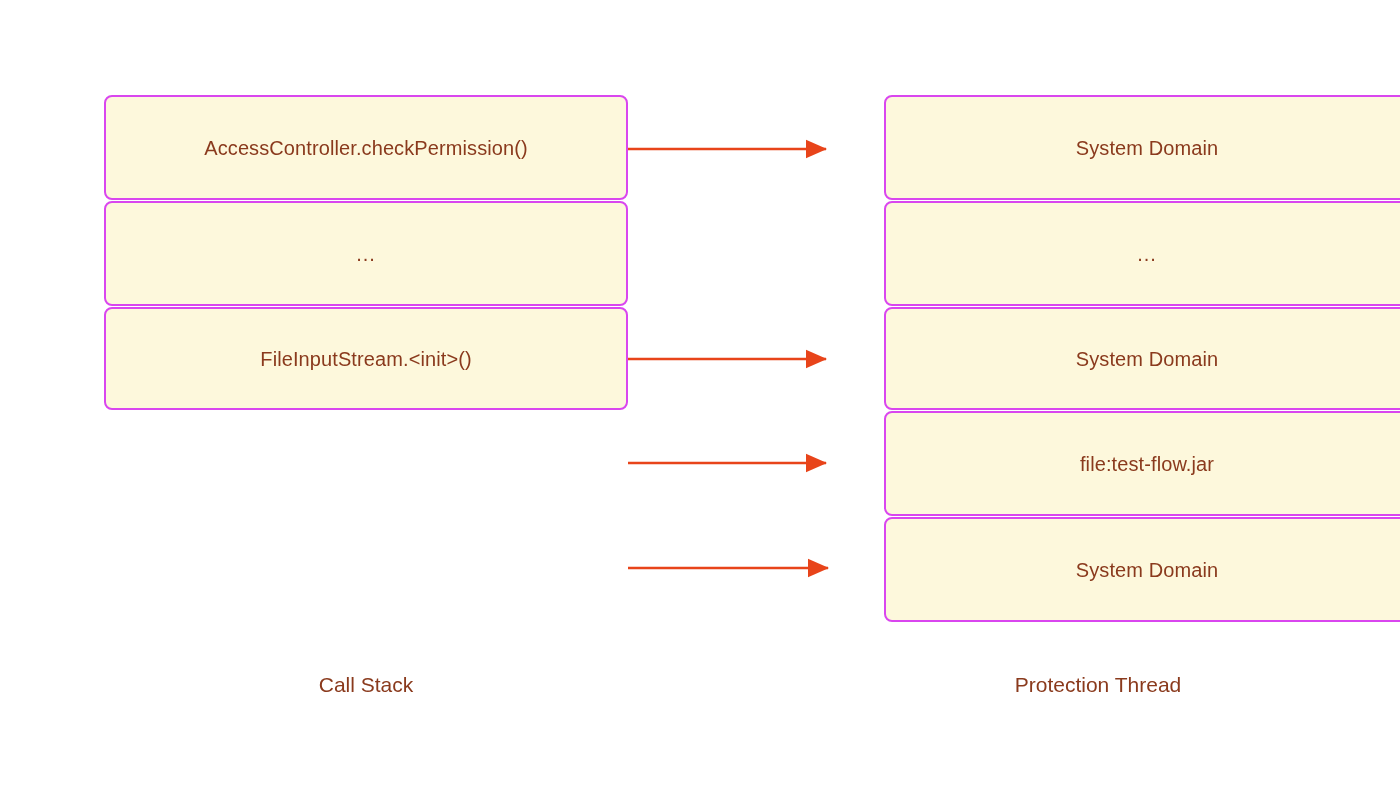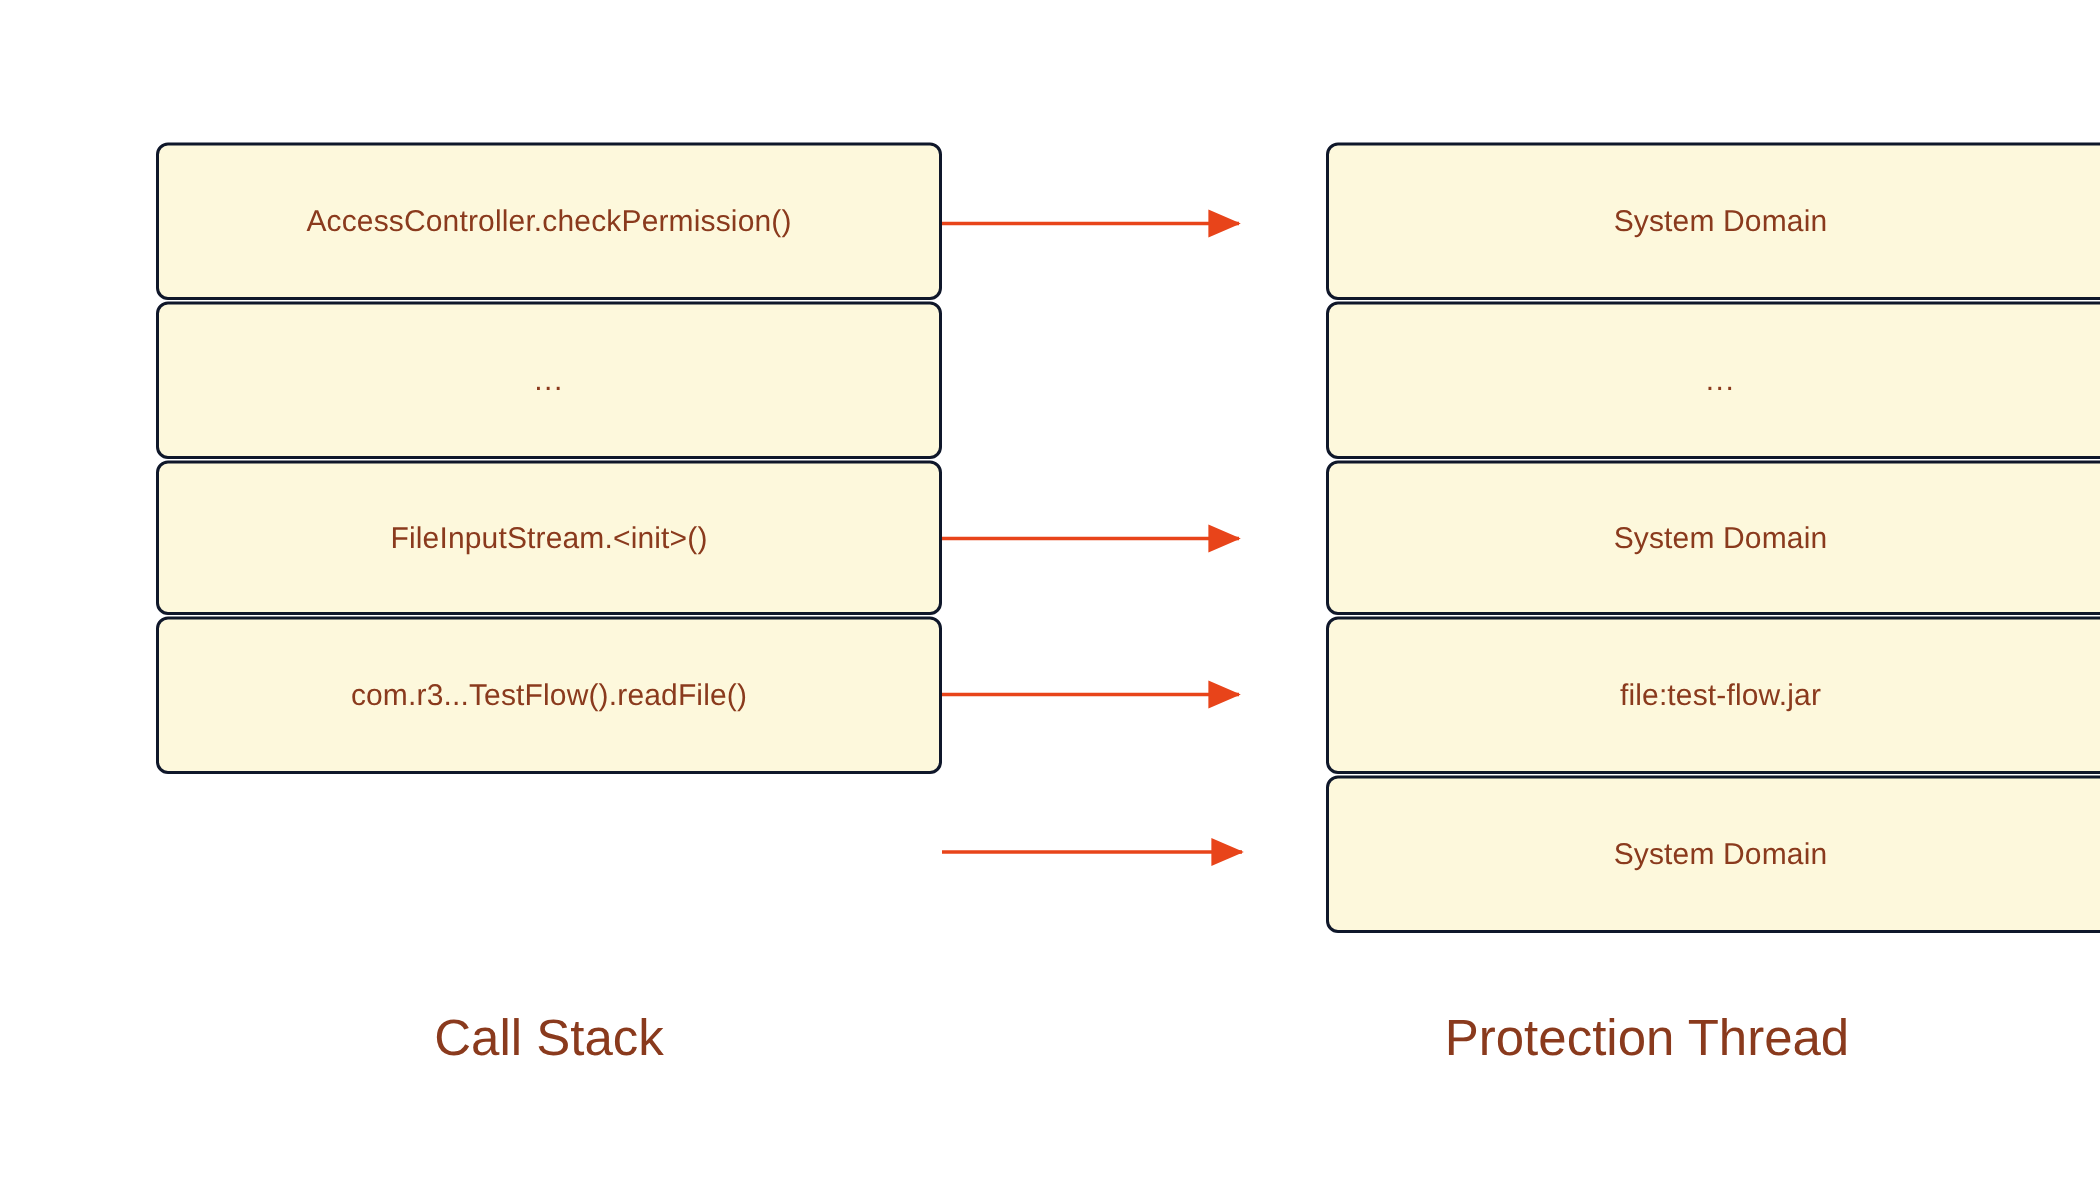--- a/index.html
+++ b/index.html
@@ -33,21 +33,21 @@
   #protection-domains-column {
     left: 884px;
     top: 95px;
     width: 526px;
   }
 
   .node-box {
     box-sizing: border-box;
     width: 100%;
     background: #FDF8DC;
-    border: 2px solid #0f172a;
+    border: 2px solid #d946ef;
     border-radius: 8px;
     display: flex;
     align-items: center;
     justify-content: center;
     color: #8A3A1D;
     font-size: 20px;
     line-height: 1.2;
     letter-spacing: 0.1px;
     white-space: nowrap;
   }
@@ -62,21 +62,21 @@
 
   .node-label.ellipsis {
     font-size: 20px;
     letter-spacing: 1px;
   }
 
   .column-caption {
     position: absolute;
     text-align: center;
     color: #8A3A1D;
-    font-size: 34px;
+    font-size: 21px;
     white-space: nowrap;
   }
 
   #call-stack-caption {
     left: 104px;
     top: 673px;
     width: 524px;
   }
 
   #protection-domains-caption {
@@ -102,23 +102,20 @@
   <div class="column" id="call-stack-column">
     <div class="node-box h-105">
       <span class="node-label">AccessController.checkPermission()</span>
     </div>
     <div class="node-box h-105">
       <span class="node-label ellipsis">...</span>
     </div>
     <div class="node-box h-103">
       <span class="node-label">FileInputStream.&lt;init&gt;()</span>
     </div>
-    <div class="node-box h-105">
-      <span class="node-label">com.r3...TestFlow().readFile()</span>
-    </div>
   </div>
 
   <div class="column" id="protection-domains-column">
     <div class="node-box h-105">
       <span class="node-label">System Domain</span>
     </div>
     <div class="node-box h-105">
       <span class="node-label ellipsis">...</span>
     </div>
     <div class="node-box h-103">

